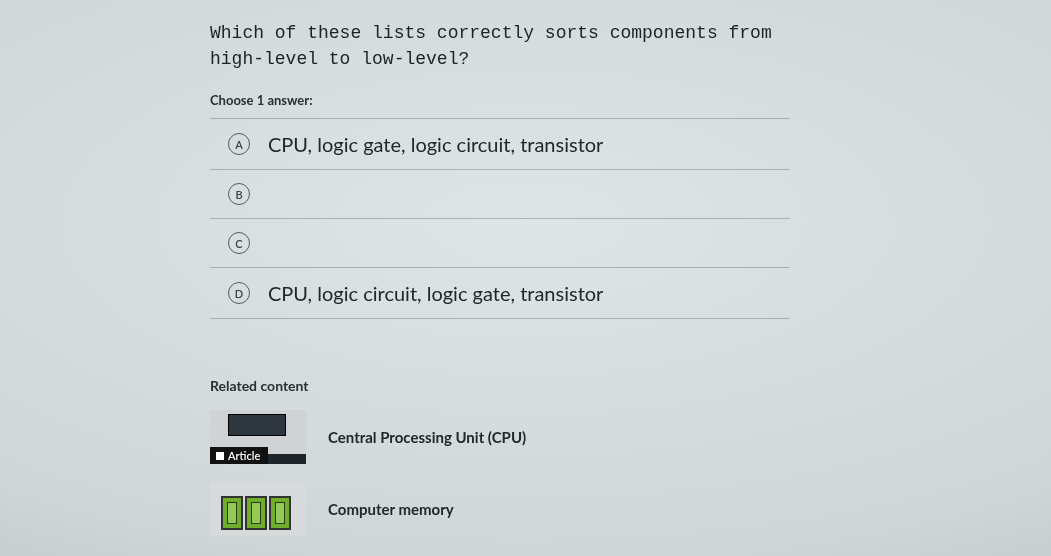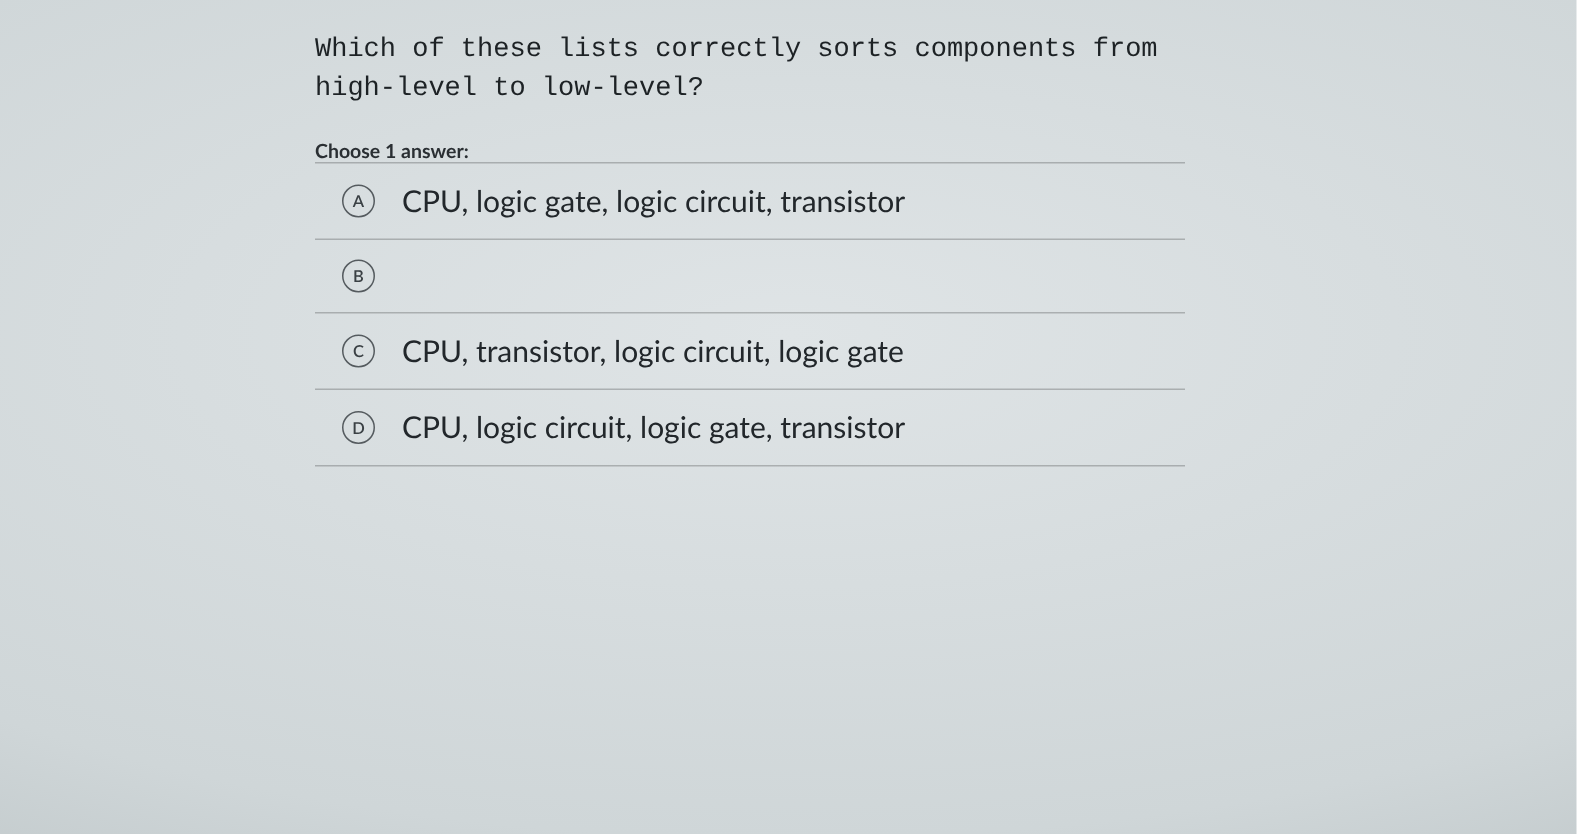--- a/index.html
+++ b/index.html
@@ -19,20 +19,21 @@
     font-weight: 400;
     line-height: 1.45;
     margin-bottom: 20px;
     color: #1d2225;
     font-family: Liberation Mono, monospace;
   }
   .instruct {
     font-size: 13px;
     font-weight: 700;
     color: #2a2f33;
+    margin-bottom: 10px;
   }
   .choices {
     width: 580px;
   }
   .choice {
     display: flex;
     align-items: center;
     gap: 18px;
     padding: 13px 6px 13px 18px;
     border-top: 1px solid rgba(0,0,0,0.22);
@@ -114,21 +115,43 @@
   <div class="choices">
     <div class="choice">
       <div class="letter">A</div>
       <div class="choice-text">CPU, logic gate, logic circuit, transistor</div>
     </div>
     <div class="choice">
       <div class="letter">B</div>
     </div>
     <div class="choice">
       <div class="letter">C</div>
-      <div class="choice-text">CPU, transistor, logic circuit, logic gate</div>
     </div>
     <div class="choice">
       <div class="letter">D</div>
       <div class="choice-text">CPU, logic circuit, logic gate, transistor</div>
     </div>
   </div>
 
+  <div class="related">
+    <h3>Related content</h3>
+
+    <div class="rc-item">
+      <div class="thumb">
+        <div class="thumb-cpu-top"></div>
+        <div class="thumb-cpu-base"></div>
+        <div class="badge">Article</div>
+      </div>
+      <div class="rc-title">Central Processing Unit (CPU)</div>
+    </div>
+
+    <div class="rc-item">
+      <div class="thumb thumb-mem">
+        <div class="ram-row">
+          <div class="ram-slot"></div>
+            <div class="ram-slot"></div>
+            <div class="ram-slot"></div>
+        </div>
+      </div>
+      <div class="rc-title">Computer memory</div>
+    </div>
+  </div>
 </div>
 
 </body></html>

